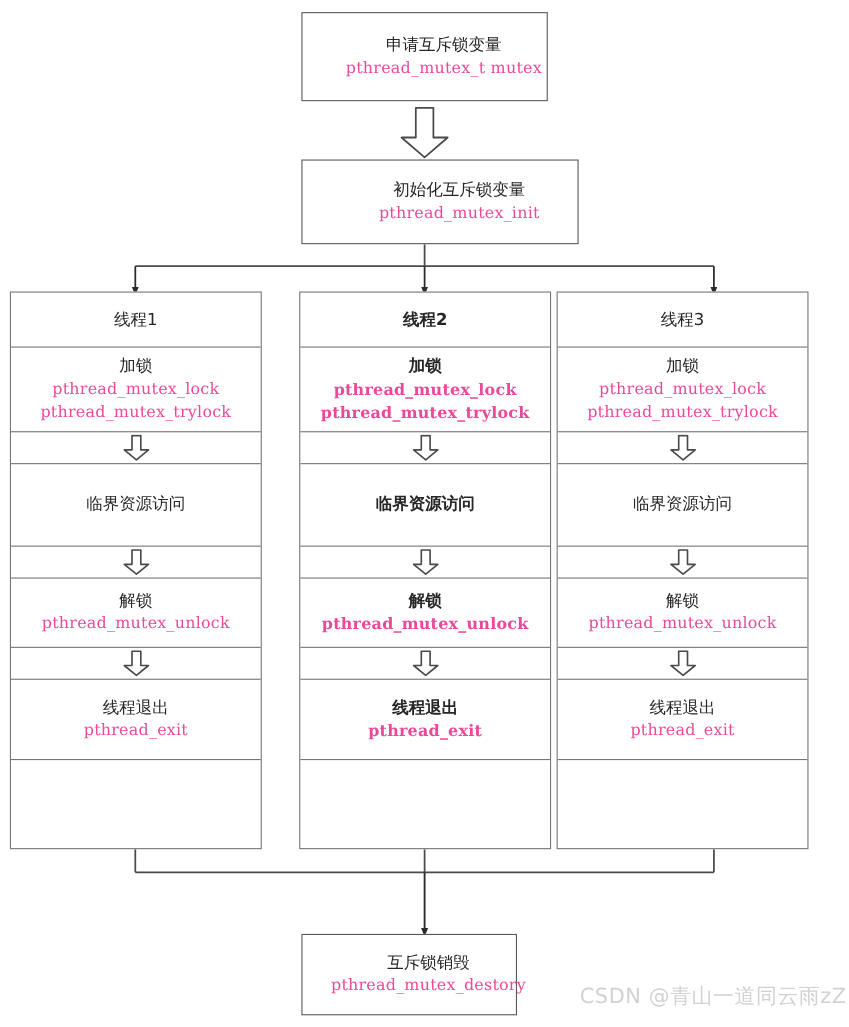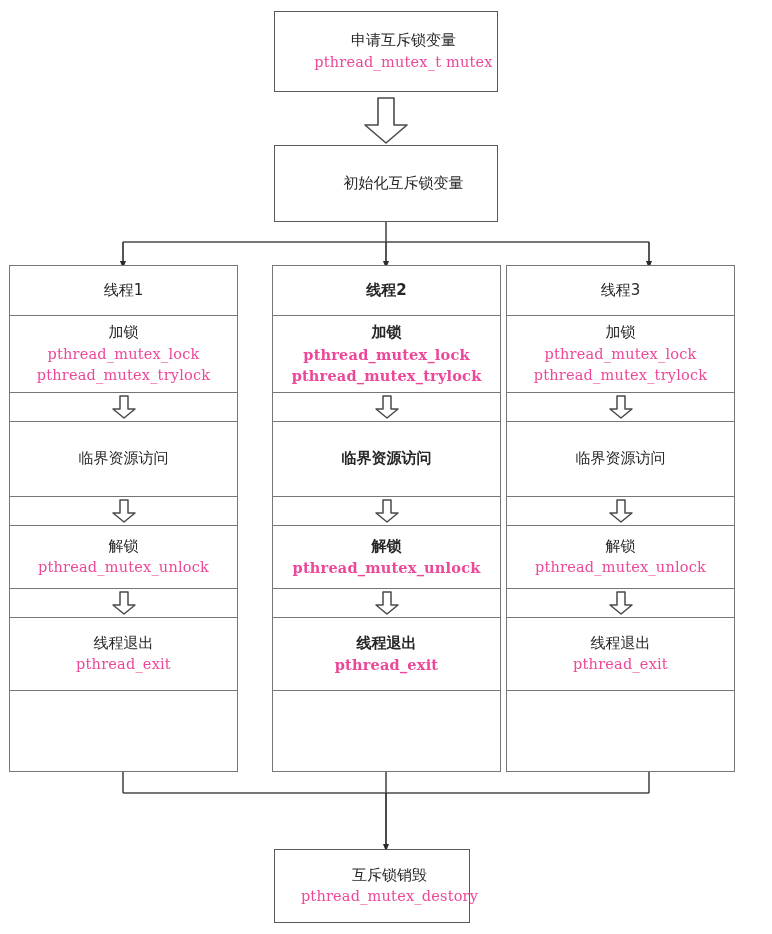--- a/index.html
+++ b/index.html
@@ -139,22 +139,23 @@
     <div class="cn">申请互斥锁变量</div>
     <div class="mono">pthread_mutex_t mutex</div>
   </div>
 
   <div style="position:absolute; left:358px; top:97px; width:56px; height:48px;">
     <svg width="56" height="48" viewBox="0 0 56 48" xmlns="http://www.w3.org/2000/svg">
       <path d="M20,1 L36,1 L36,28 L49,28 L28,46 L7,28 L20,28 Z" fill="#ffffff" stroke="#4a4a4a" stroke-width="1.6" stroke-linejoin="round"></path>
     </svg>
   </div>
 
-  <div class="box" style="left:274px; top:145px; width:224px; height:77px;">
+  <div class="box" style="left:274px; top:145px; width:252px; height:77px;">
     <div class="cn">初始化互斥锁变量</div>
+    <div class="mono">pthread_mutex_init</div>
   </div>
 
   <div class="thread-col" style="left:9px; top:265px; width:229px; height:507px;">
     <div class="trow header">
       <div class="cn">线程1</div>
     </div>
     <div class="trow text3">
       <div class="cn">加锁</div>
       <div class="mono">pthread_mutex_lock</div>
       <div class="mono">pthread_mutex_trylock</div>
@@ -280,14 +281,15 @@
       <div class="mono">pthread_exit</div>
     </div>
     <div class="trow blank"></div>
   </div>
 
   <div class="box" style="left:274px; top:849px; width:196px; height:74px;">
     <div class="cn">互斥锁销毁</div>
     <div class="mono">pthread_mutex_destory</div>
   </div>
 
+  <div id="watermark">CSDN @青山一道同云雨zZ</div>
 
 </div>
 
 </body></html>

